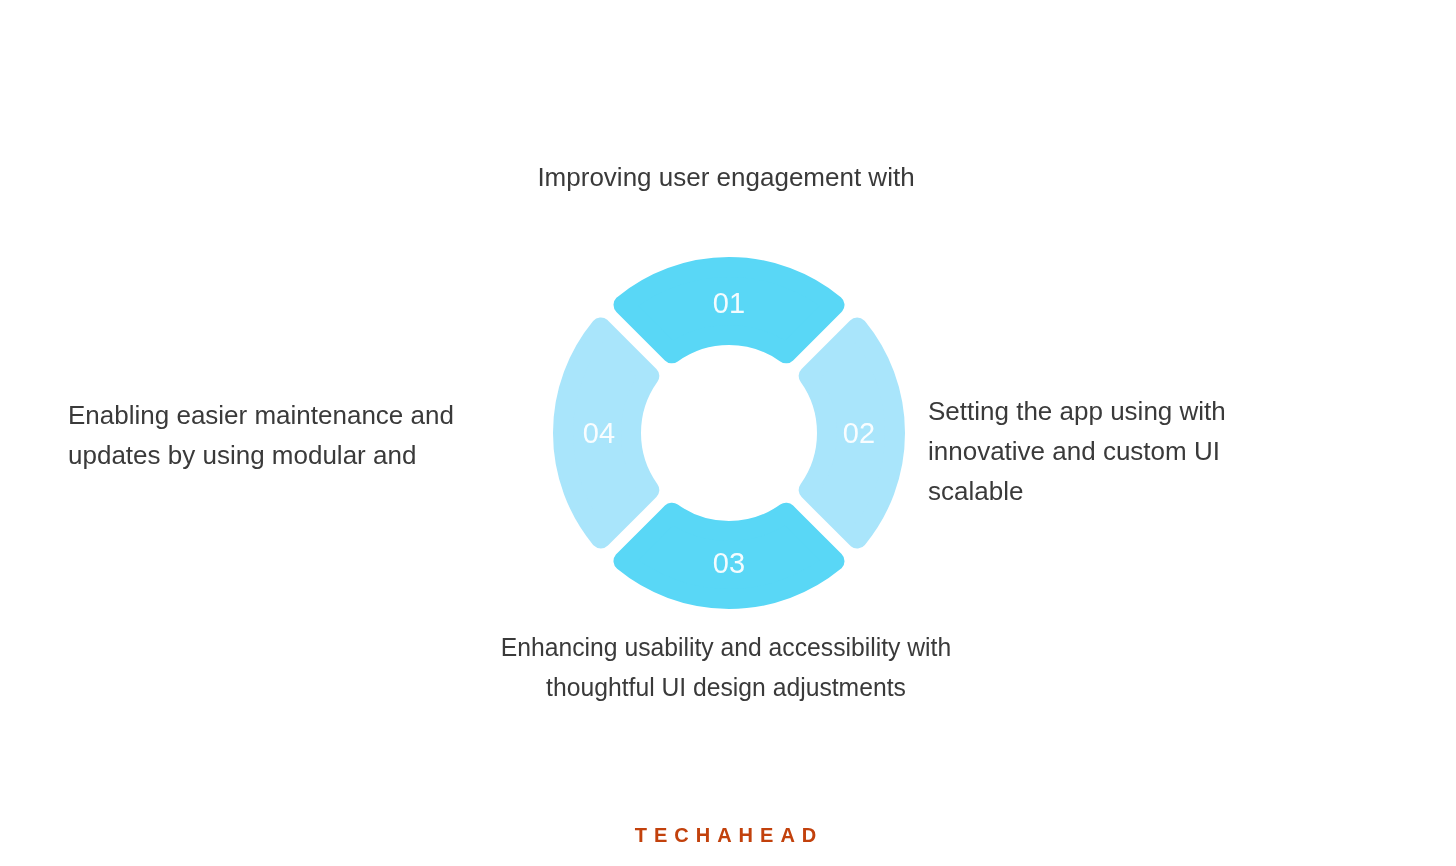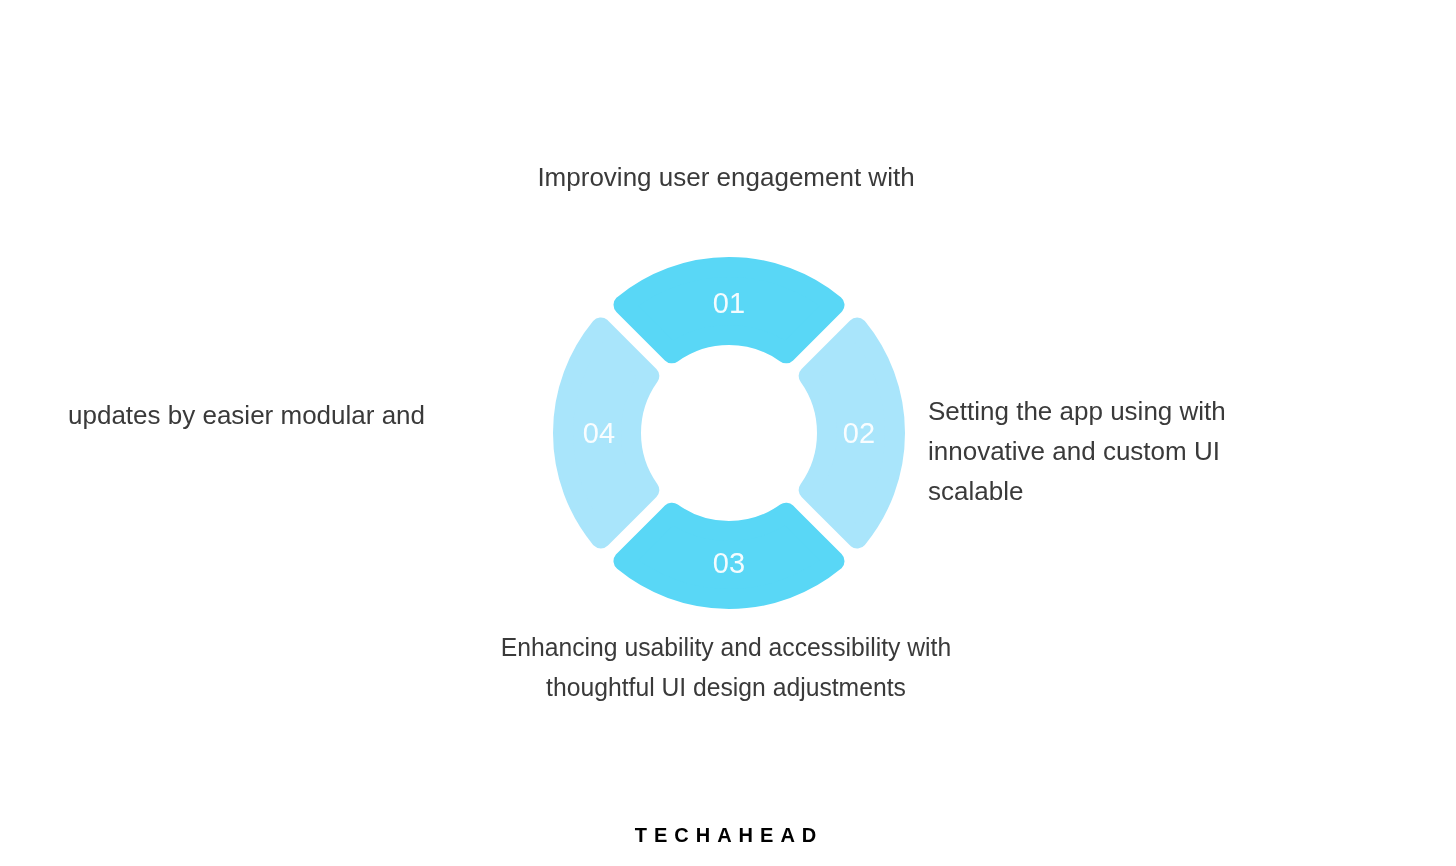--- a/index.html
+++ b/index.html
@@ -38,21 +38,21 @@
     font-family:"Liberation Sans", sans-serif;
     font-size:29px;
     fill:#ffffff;
     fill-opacity:0.93;
     text-anchor:middle;
   }
   .watermark{
     position:absolute;
     left:729px;top:824px;
     transform:translateX(-50%);
-    color:#000000;
+    color:#c2410c;
     font-weight:bold;
     font-size:20px;
     letter-spacing:7px;
     white-space:nowrap;
   }
 </style>
 </head>
 <body>
 
 <div class="stage">
@@ -61,21 +61,22 @@
     <div>Improving user engagement with</div>
   </div>
 
   <div class="label" style="left:928px;top:391px;">
     <div>Setting the app using with</div>
     <div>innovative and custom UI</div>
     <div>scalable</div>
   </div>
 
   <div class="label" style="left:68px;top:395px;">
-    <div>updates by easier modular and</div>
+    <div>Enabling easier maintenance and</div>
+    <div>updates by using modular and</div>
   </div>
 
   <div class="label label-bottom" style="left:726px;top:627px;">
     <div>Enhancing usability and accessibility with</div>
     <div>thoughtful UI design adjustments</div>
   </div>
 
   <svg class="ring-svg" viewBox="0 0 360 360">
     <path class="ring-segment" id="seg-0" fill="#59D7F6" d="M 74.48 51.85 A 166 166 0 0 1 285.52 51.85 L 237.05 100.32 A 98 98 0 0 0 122.95 100.32 Z" stroke="#59D7F6"></path>
     <path class="ring-segment" id="seg-1" fill="#A9E5FB" d="M 308.15 74.48 A 166 166 0 0 1 308.15 285.52 L 259.68 237.05 A 98 98 0 0 0 259.68 122.95 Z" stroke="#A9E5FB"></path>

